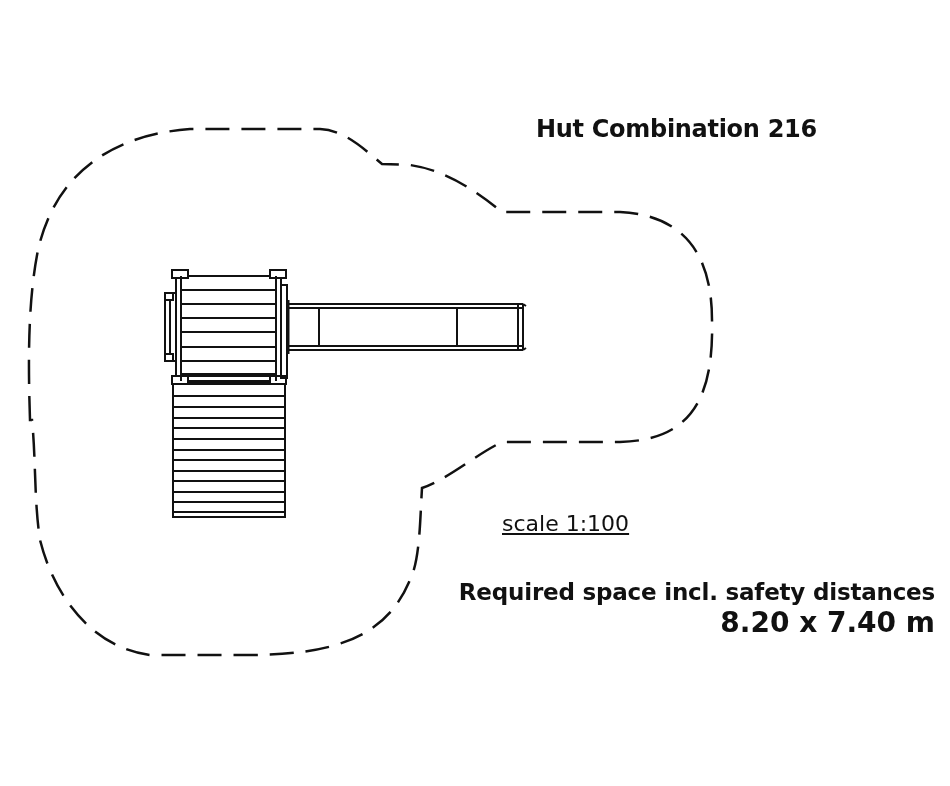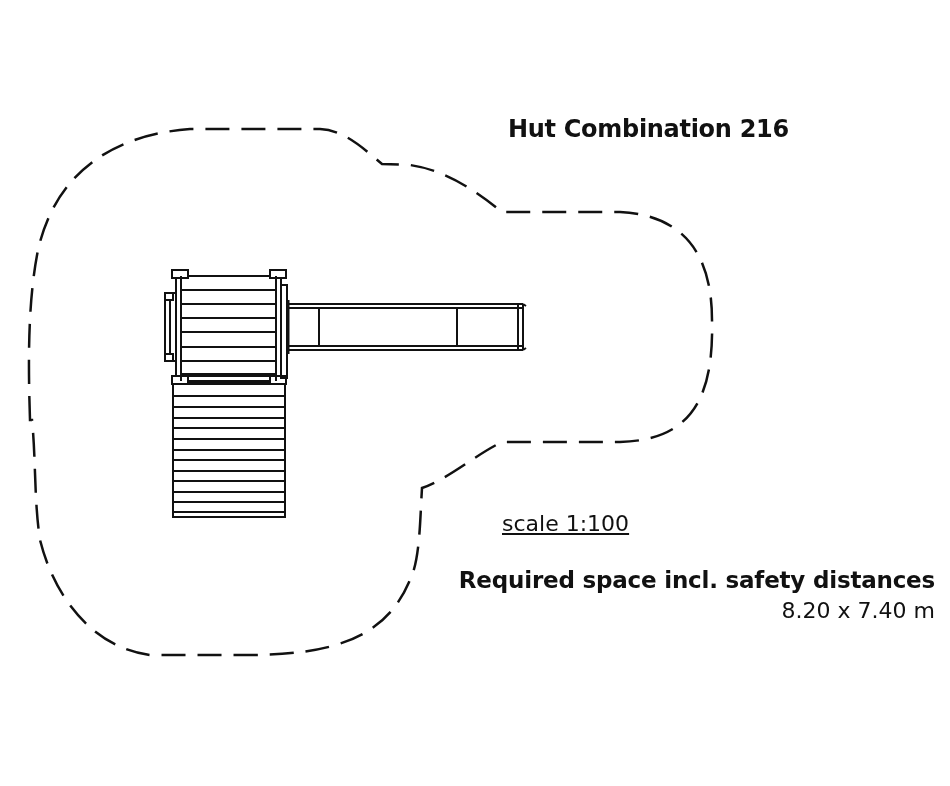--- a/index.html
+++ b/index.html
@@ -1,22 +1,22 @@
 <!DOCTYPE html>
 <html><head>
   <meta charset="utf-8">
   <style>
     html, body { margin: 0; padding: 0; background: #ffffff; }
     body { width: 950px; height: 786px; position: relative; overflow: hidden; font-family: "DejaVu Sans", sans-serif; color: #111; }
     .drawing { position: absolute; left: 0; top: 0; width: 950px; height: 786px; }
-    .title { position: absolute; left: 508px; top: 113px; font-weight: bold; font-size: 24px; line-height: 32px; letter-spacing: -0.3px; color: #111; }
+    .title { position: absolute; left: 536px; top: 113px; font-weight: bold; font-size: 24px; line-height: 32px; letter-spacing: -0.3px; color: #111; }
     .scale { position: absolute; left: 502px; top: 511px; font-size: 22px; color: #111; text-decoration: underline; }
-    .req { position: absolute; right: 15px; top: 564px; text-align: right; color: #111; margin-left: 47px; }
+    .req { position: absolute; right: 15px; top: 576px; text-align: right; color: #111; margin-left: 47px; }
     .req-label { font-weight: bold; font-size: 23px; line-height: 32px; letter-spacing: -0.2px; }
-    .req-value { font-size: 22px; line-height: 30px; }
+    .req-value { font-size: 28px; line-height: 30px; font-weight: bold; }
   </style>
 </head>
 <body>
 
 <svg class="drawing" viewBox="0 0 950 786" xmlns="http://www.w3.org/2000/svg">
 
   <path d="M 30 420
            C 28 360, 28 300, 38 250
            C 55 175, 110 135, 190 129
            L 320 129

